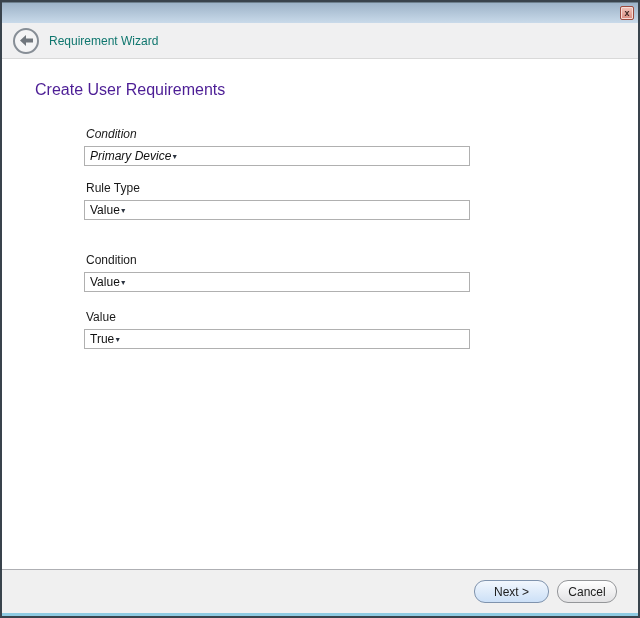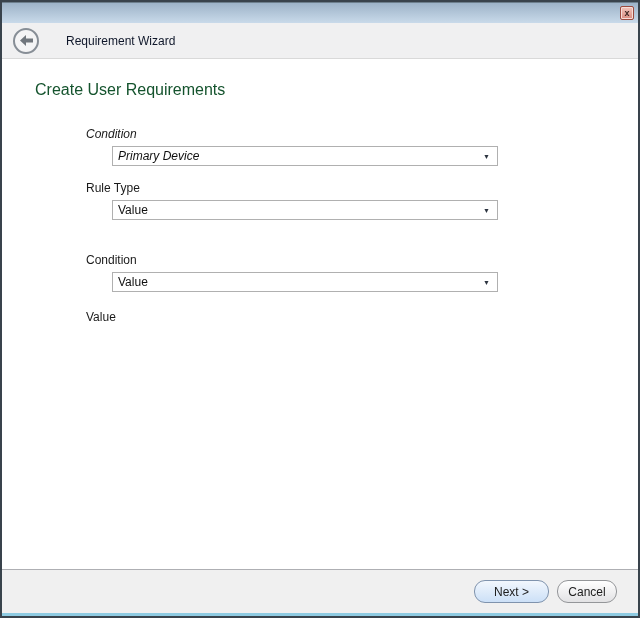--- a/index.html
+++ b/index.html
@@ -41,44 +41,43 @@
     display:flex; align-items:center;
   }
   .back-btn{
     width:26px; height:26px; margin-left:11px;
     border:2px solid #878e96; border-radius:50%;
     background:#f4f4f5;
     display:flex; align-items:center; justify-content:center;
     cursor:pointer; padding:0;
   }
   .header-title{
-    margin-left:27px;
-    font-size:12px; color:#0f172a;
+    margin-left:10px;
+    font-size:12px; color:#0f766e;
   }
 
   
   .content{
     flex:1 1 auto; background:#ffffff; position:relative;
   }
   .page-heading{
     position:absolute; left:33px; top:22px;
-    font-size:16px; color:#14532d;
+    font-size:16px; color:#4c1d95;
   }
   .form-group{ position:absolute; left:82px; width:386px; }
   .form-group .field-label{
     display:block; font-size:12px; color:#1a1a1a; margin:0 0 5px 2px;
   }
   .combo{
     width:386px; height:20px;
     border:1px solid #b0b0b0; background:#ffffff;
-    display:flex; align-items:center; justify-content:space-between;
+    display:flex; align-items:center; 
     padding:0 7px 0 5px;
     font-size:12px; color:#101010;
     cursor:pointer;
-    margin-left:28px;
   }
   .combo .combo-arrow{ font-size:7px; color:#2c3440; line-height:1; }
   .fg-0{ top:68px;font-style:italic; } .fg-1{ top:122px; } .fg-2{ top:194px; } .fg-3{ top:251px; }
 
   
   .footer{
     flex:0 0 44px;
     background:#f0f0f0;
     border-top:1px solid #aeafb3;
     display:flex; align-items:center; justify-content:flex-end;
@@ -148,20 +147,24 @@
     <div class="form-group fg-2">
       <label class="field-label">Condition</label>
       <div class="combo">
         <span>Value</span>
         <span class="combo-arrow">▼</span>
       </div>
     </div>
 
     <div class="form-group fg-3">
       <label class="field-label">Value</label>
+      <div class="combo">
+        <span>True</span>
+        <span class="combo-arrow">▼</span>
+      </div>
     </div>
   </div>
 
   <div class="footer">
     <button class="btn btn-next">Next &gt;</button>
     <button class="btn btn-cancel">Cancel</button>
   </div>
 
   <div class="bottom-glow"></div>
 </div>

